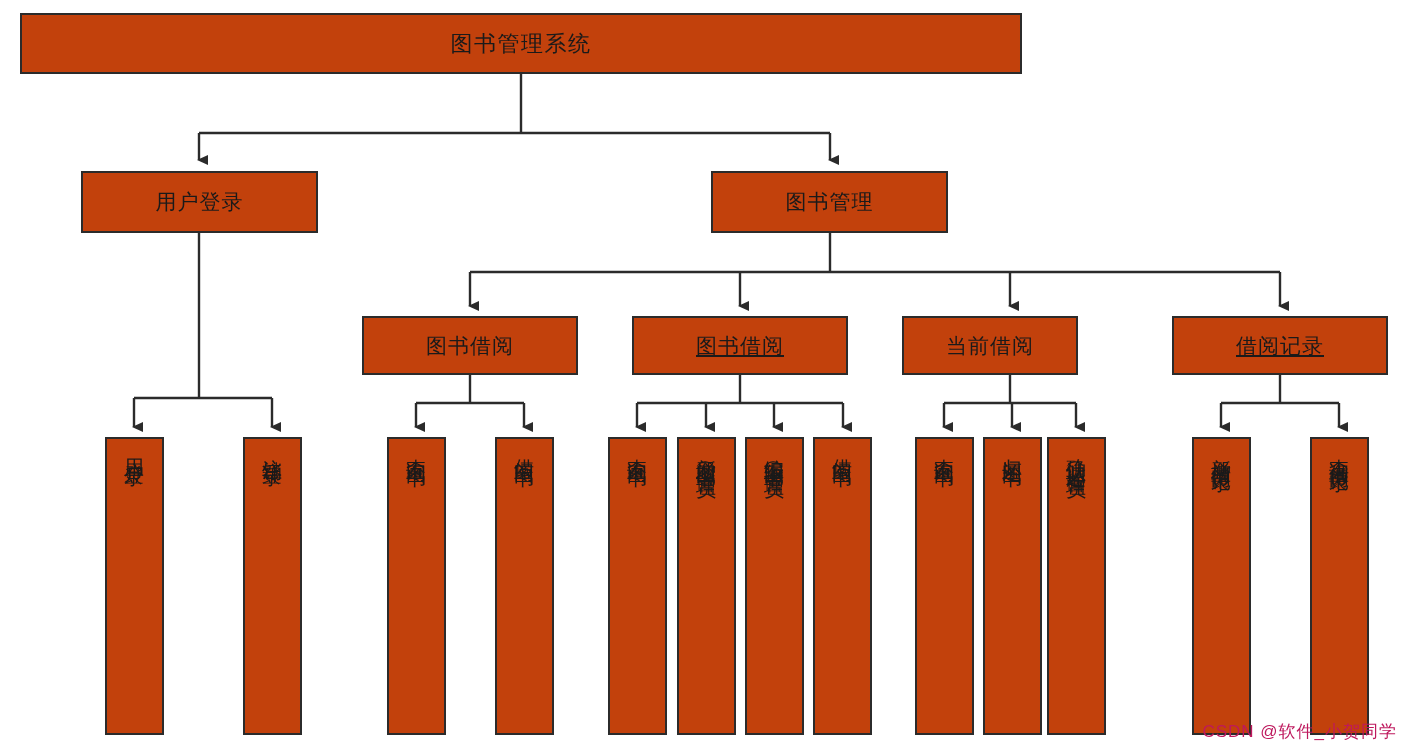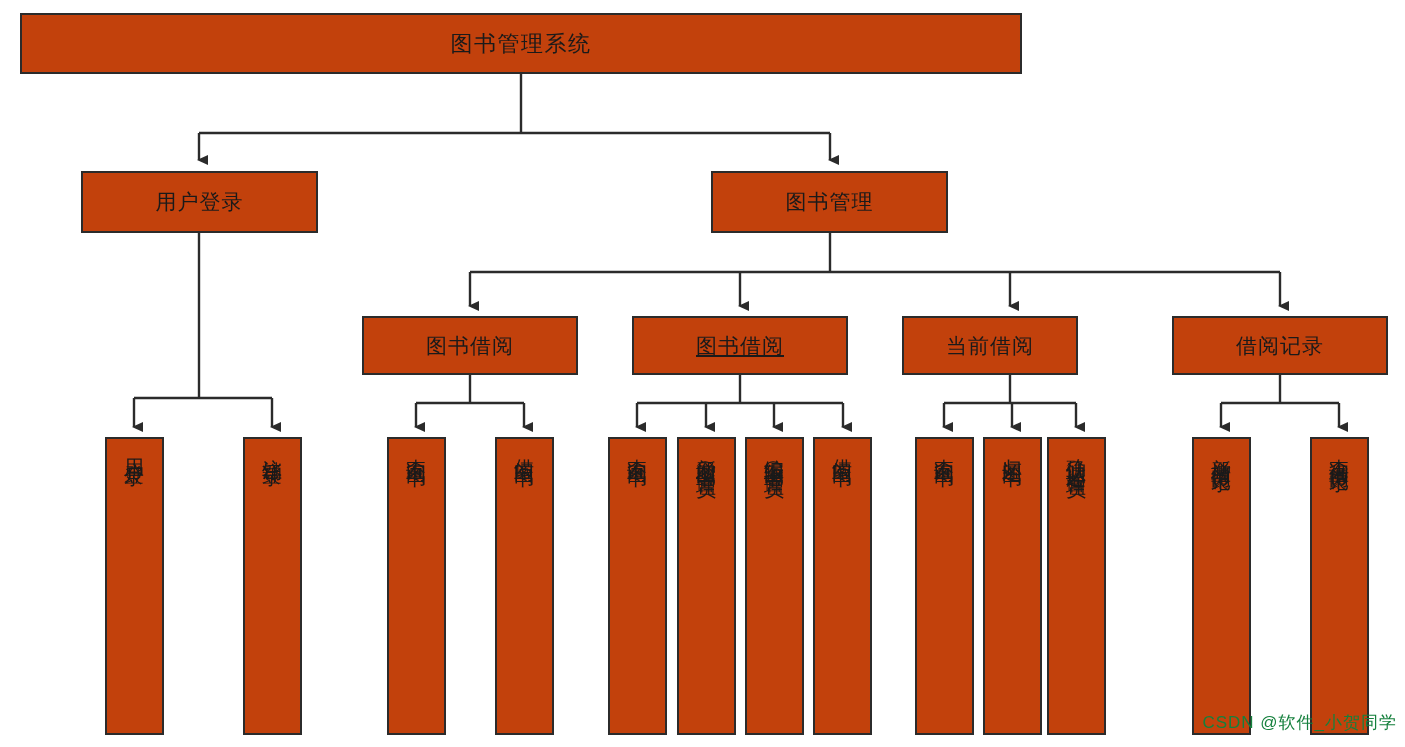--- a/index.html
+++ b/index.html
@@ -53,23 +53,23 @@
     writing-mode: vertical-rl;
     text-orientation: upright;
     letter-spacing: 3px;
     line-height: 1;
     white-space: nowrap;
     display: block;
   }
   .watermark {
     position: absolute;
     right: 8px;
-    bottom: 13px;
+    bottom: 4px;
     font-size: 17px;
-    color: #15803d;
+    color: #be185d;
     letter-spacing: 1px;
     white-space: nowrap;
     z-index: 5;
   }
 </style>
 </head>
 <body>
 
 <div id="canvas">
 
@@ -124,21 +124,21 @@
   </svg>
 
   <div class="node root" style="left:20px; top:13px; width:1002px; height:61px;">图书管理系统</div>
 
   <div class="node h" style="left:81px; top:171px; width:237px; height:62px;">用户登录</div>
   <div class="node h" style="left:711px; top:171px; width:237px; height:62px;">图书管理</div>
 
   <div class="node h" style="left:362px; top:316px; width:216px; height:59px;">图书借阅</div>
   <div class="node h" style="left:632px; top:316px; width:216px; height:59px;text-decoration:underline;">图书借阅</div>
   <div class="node h" style="left:902px; top:316px; width:176px; height:59px;">当前借阅</div>
-  <div class="node h" style="left:1172px; top:316px; width:216px; height:59px;">借阅记录</div>
+  <div class="node h" style="left:1172px; top:316px; width:216px; height:59px;text-decoration:underline;">借阅记录</div>
 
   <div class="node leaf" style="left:105px; top:437px; width:59px; height:298px;">
     <span class="vtext">用户登录</span>
   </div>
   <div class="node leaf" style="left:243px; top:437px; width:59px; height:298px;">
     <span class="vtext">注销登录</span>
   </div>
 
   <div class="node leaf" style="left:387px; top:437px; width:59px; height:298px;">
     <span class="vtext">查询图书</span>

